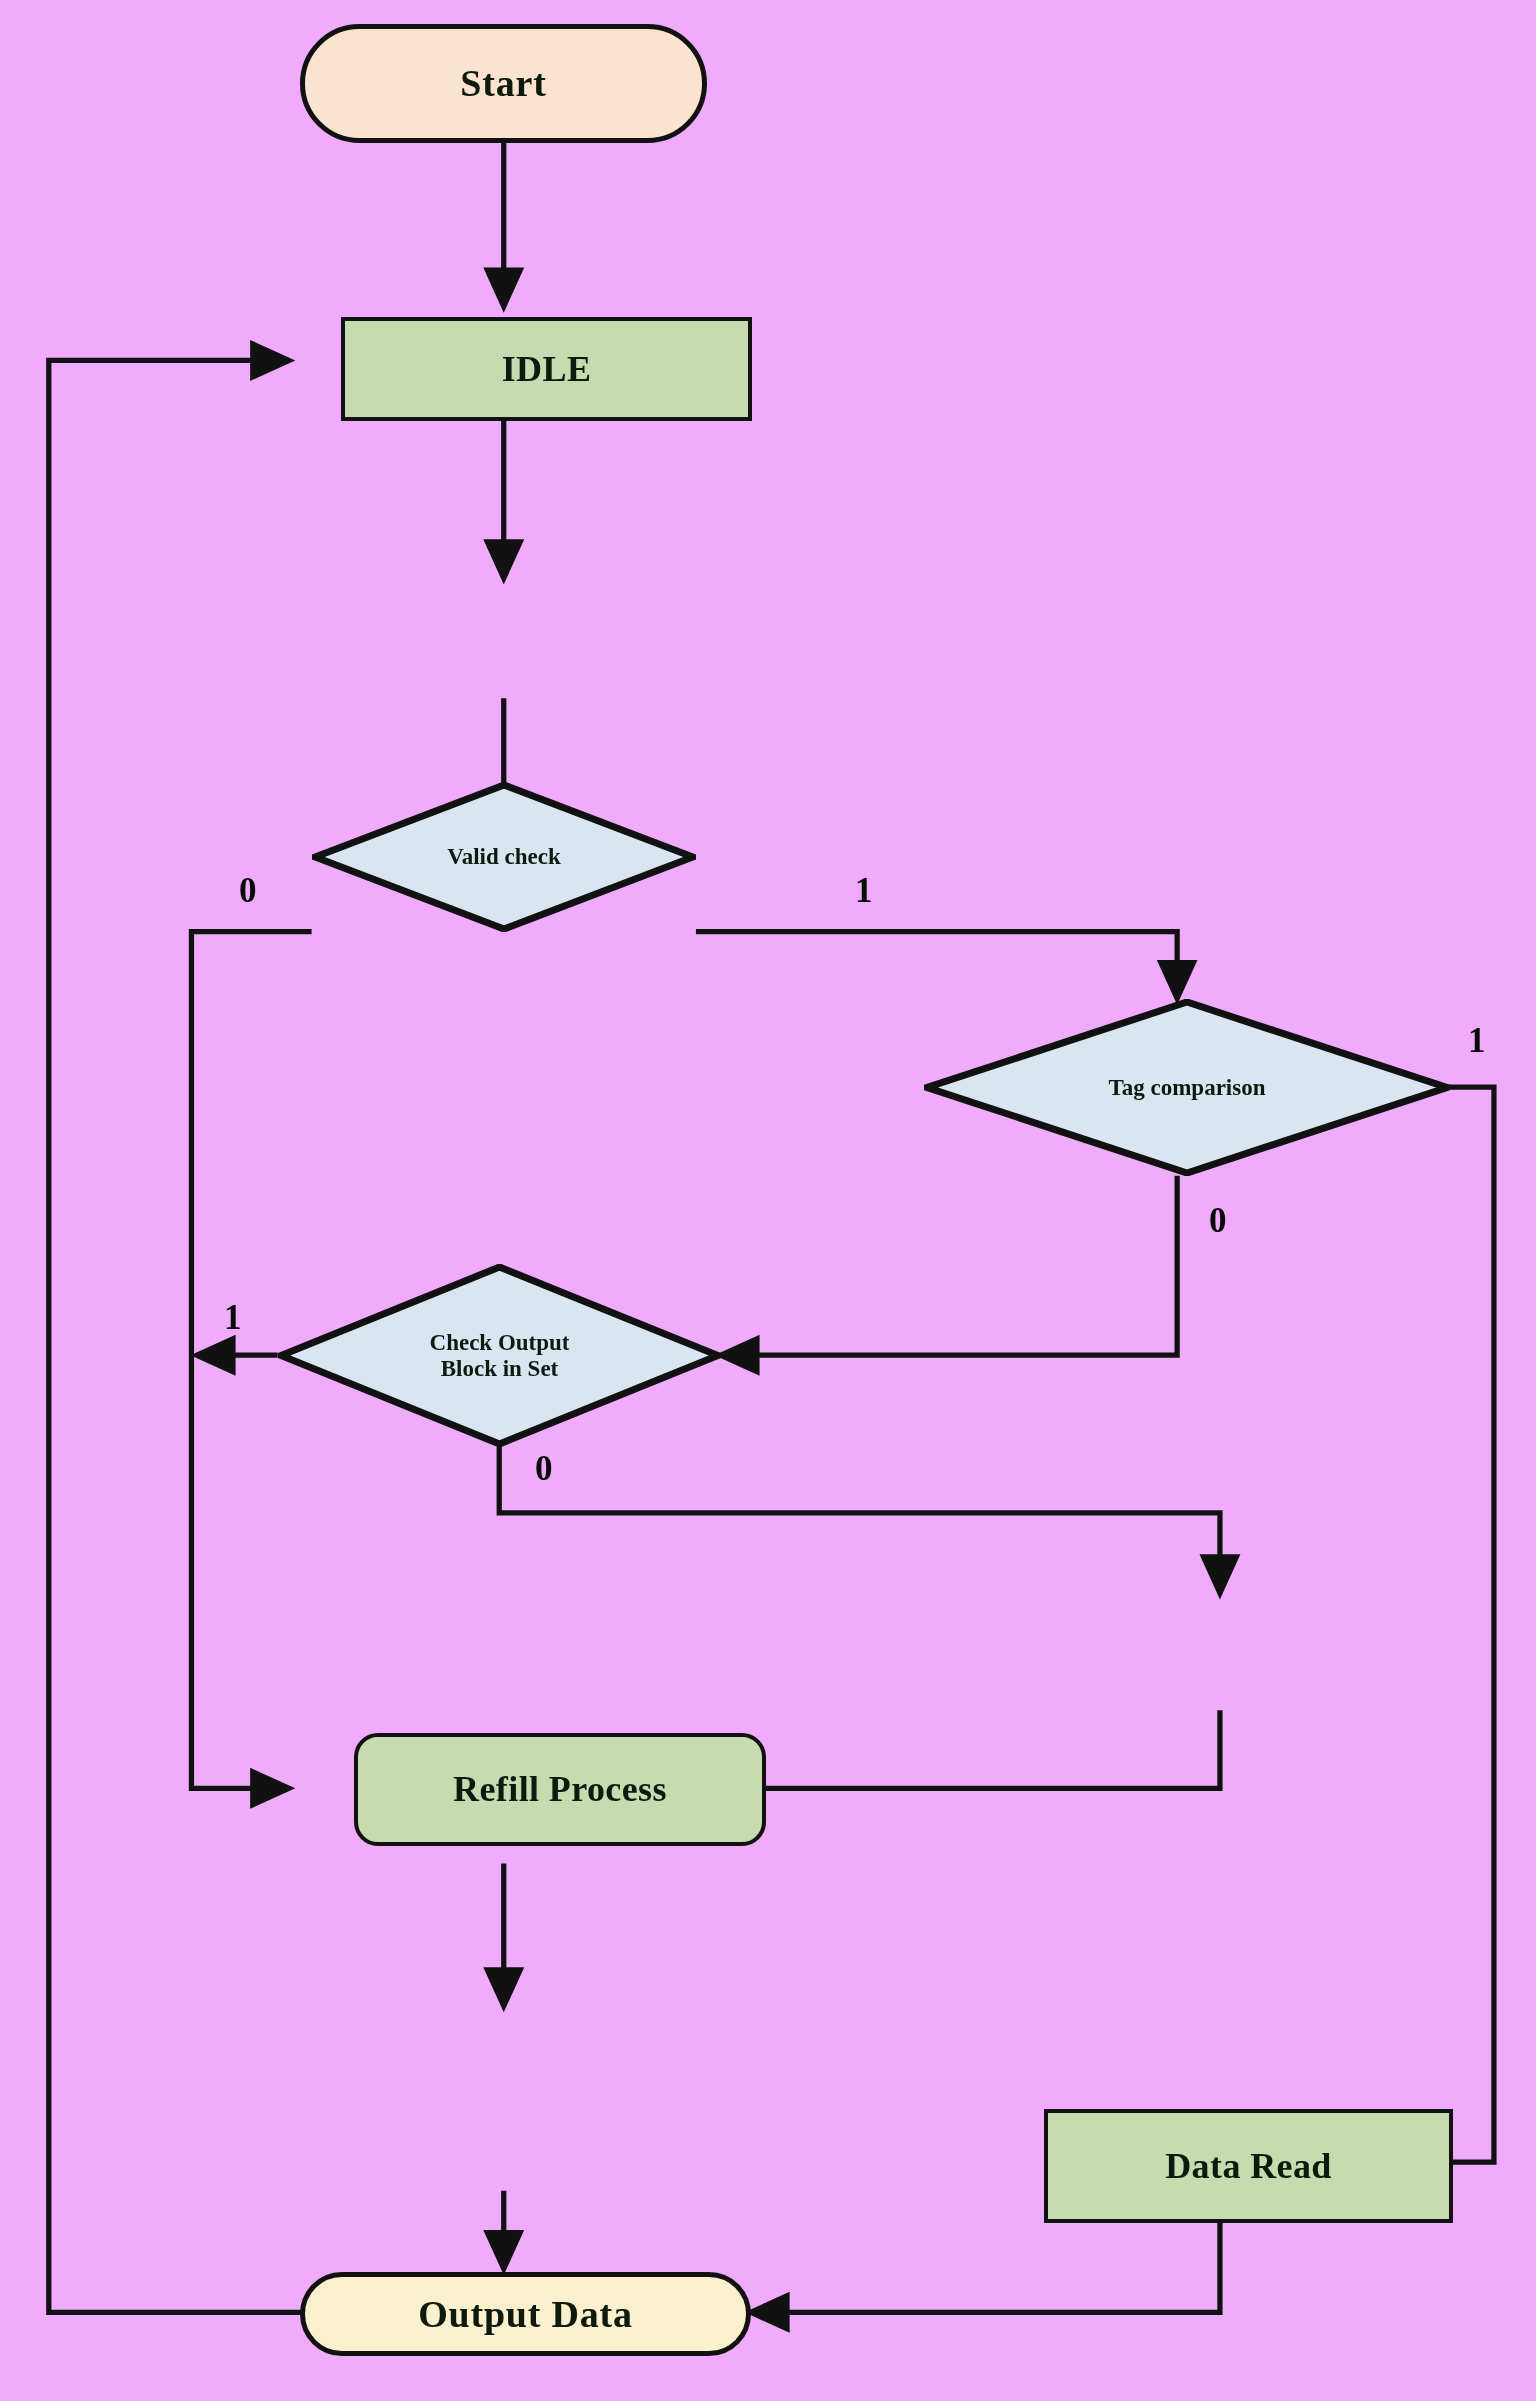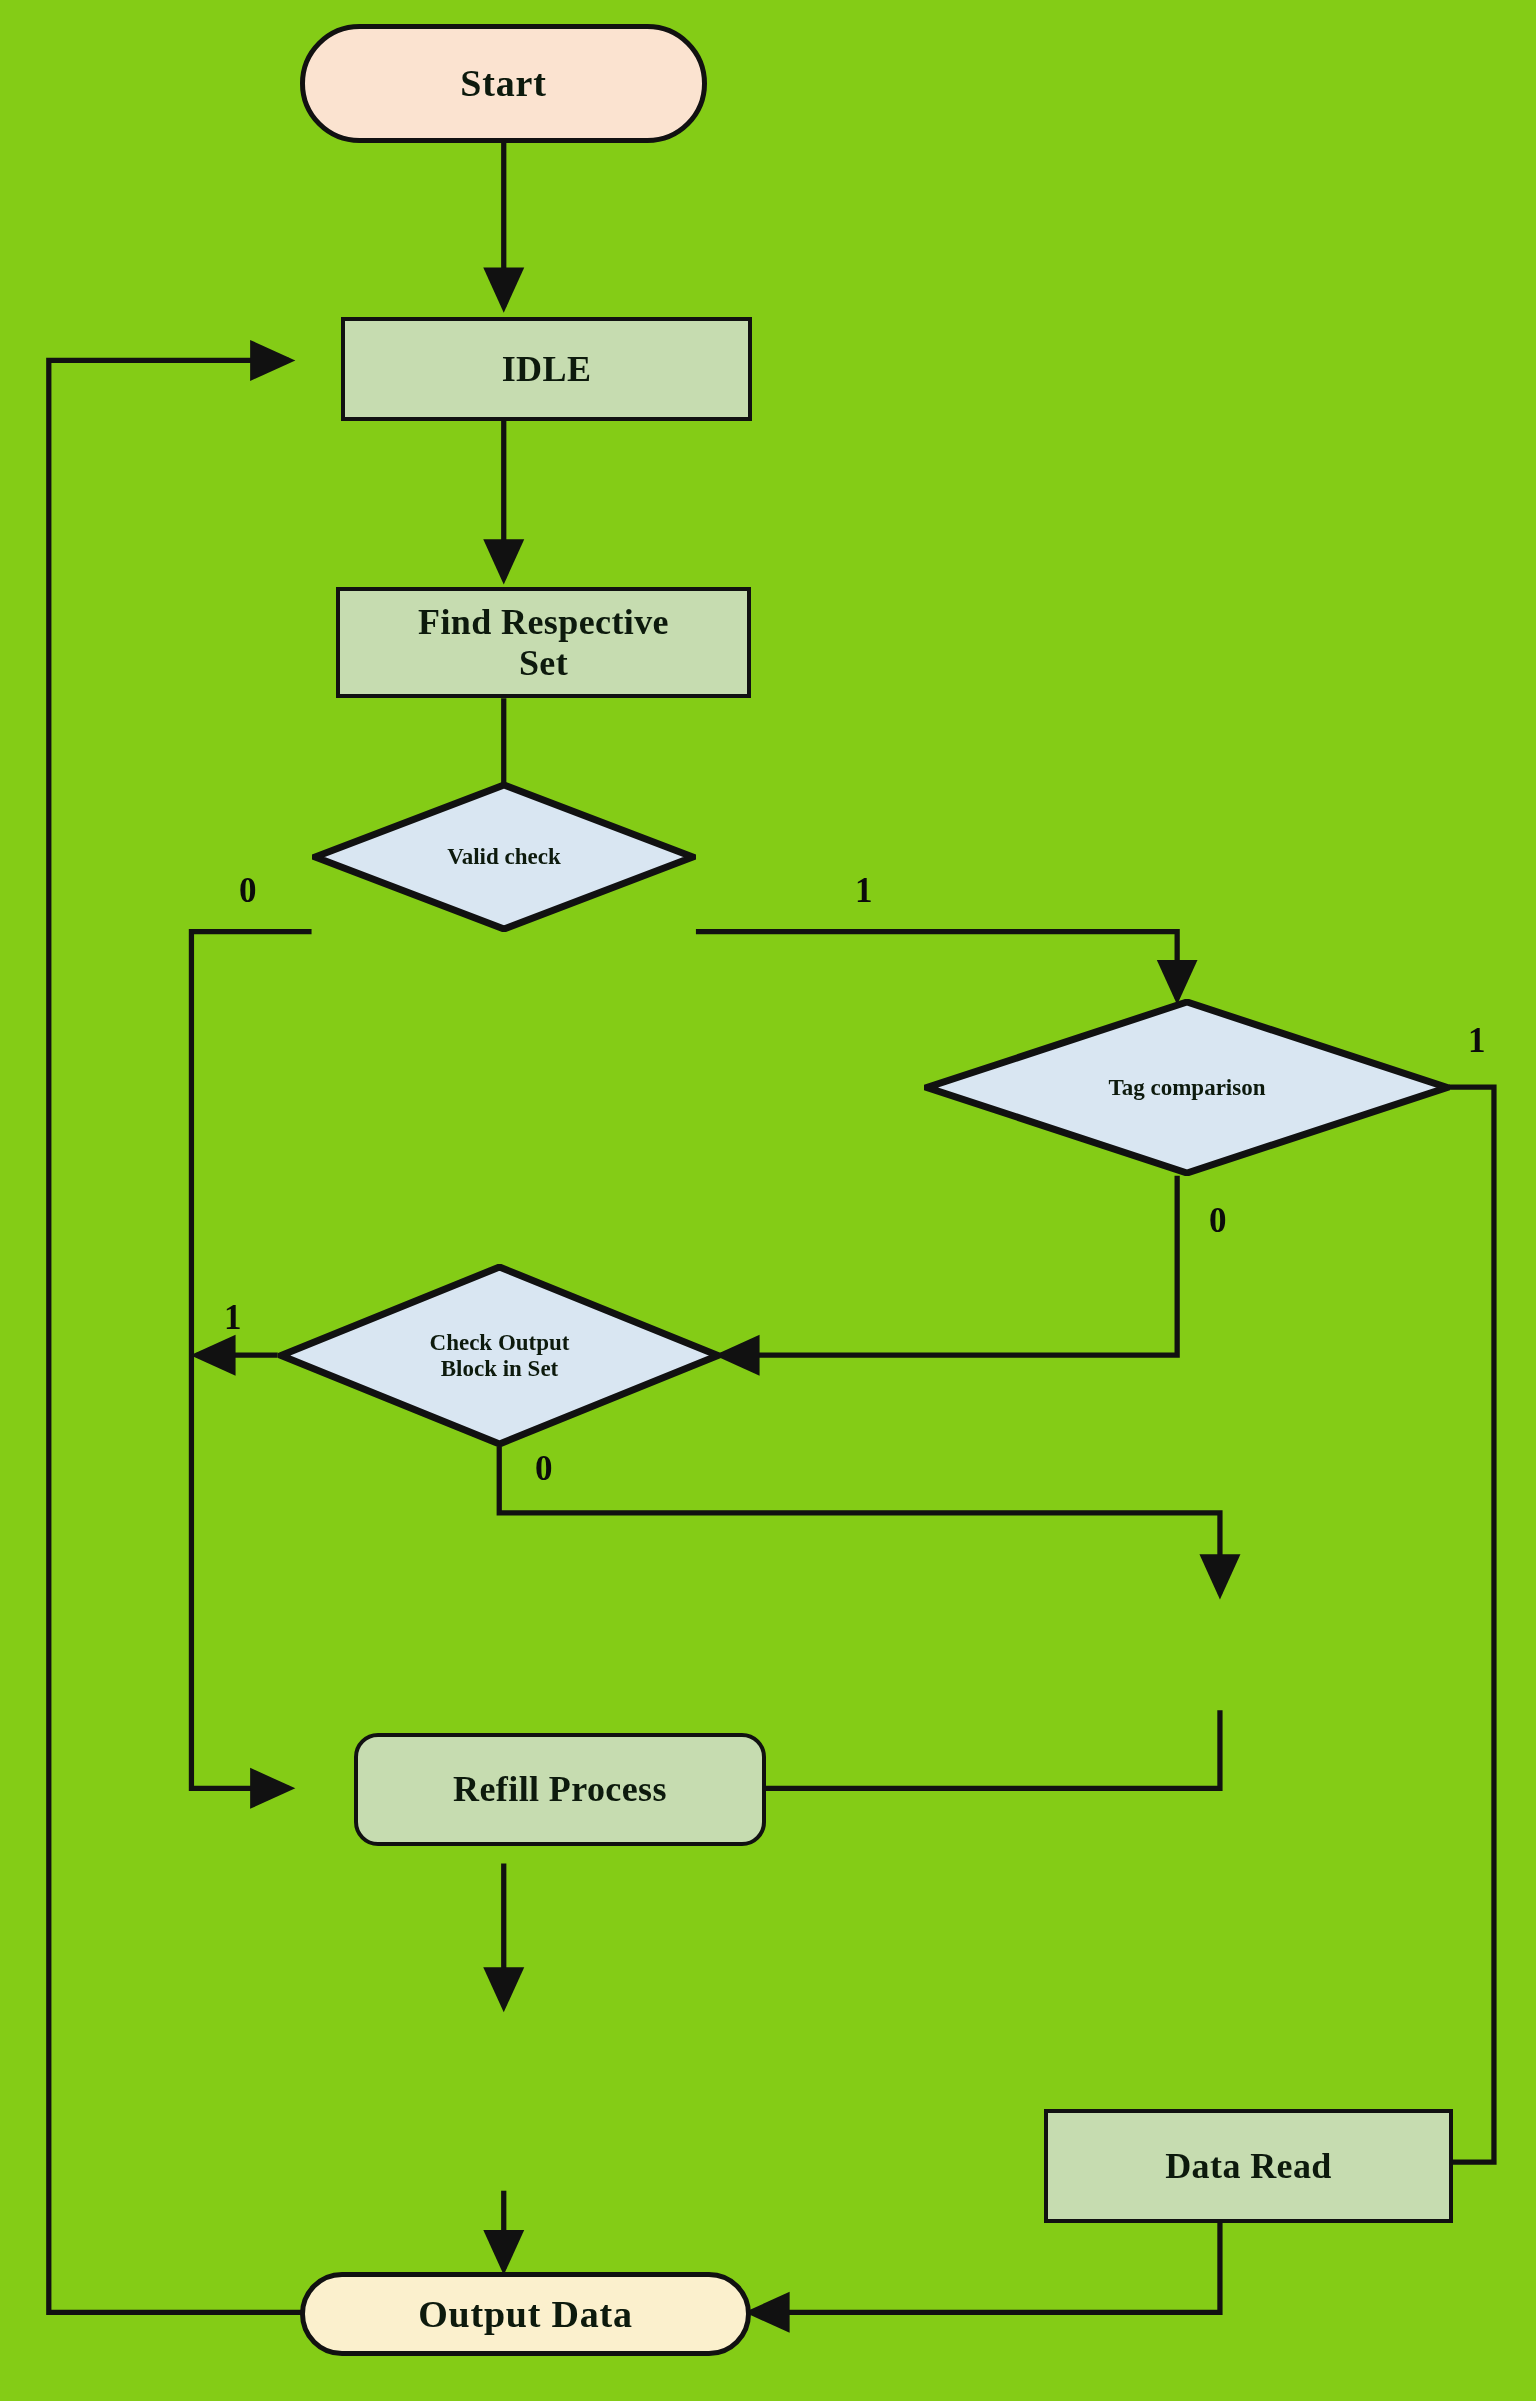--- a/index.html
+++ b/index.html
@@ -7,21 +7,21 @@
     padding: 0;
     background: #ffffff;
   }
   body {
     font-family: "Liberation Serif", "DejaVu Serif", serif;
   }
   #canvas {
     position: relative;
     width: 1536px;
     height: 2401px;
-    background: #84cc16;
+    background: #f0abfc;
     overflow: hidden;
   }
   #edges {
     position: absolute;
     left: 0;
     top: 0;
     width: 1536px;
     height: 2401px;
     pointer-events: none;
   }
@@ -122,24 +122,20 @@
   </svg>
 
   <div class="node terminal start" style="left:300px; top:24px; width:407px; height:119px;">
     <span>Start</span>
   </div>
 
   <div class="node process" style="left:299px; top:317px; width:411px; height:104px;">
     <span>IDLE</span>
   </div>
 
-  <div class="node process" style="left:294px; top:587px; width:415px; height:111px;">
-    <span>Find Respective
-Set</span>
-  </div>
 
   <div class="node decision" style="left:312px; top:857px; width:384px; height:150px; margin-top:-75px;">
     <svg class="dshape" viewBox="0 0 512 200" preserveAspectRatio="none">
       <polygon points="256,4 508,100 256,196 4,100" fill="#d9e6f2" stroke="#111111" stroke-width="7" vector-effect="non-scaling-stroke"></polygon>
     </svg>
     <span class="dlabel">Valid check</span>
   </div>
 
   <div class="node decision" style="left:924px; top:999px; width:526px; height:177px;">
     <svg class="dshape" viewBox="0 0 700 236" preserveAspectRatio="none">

